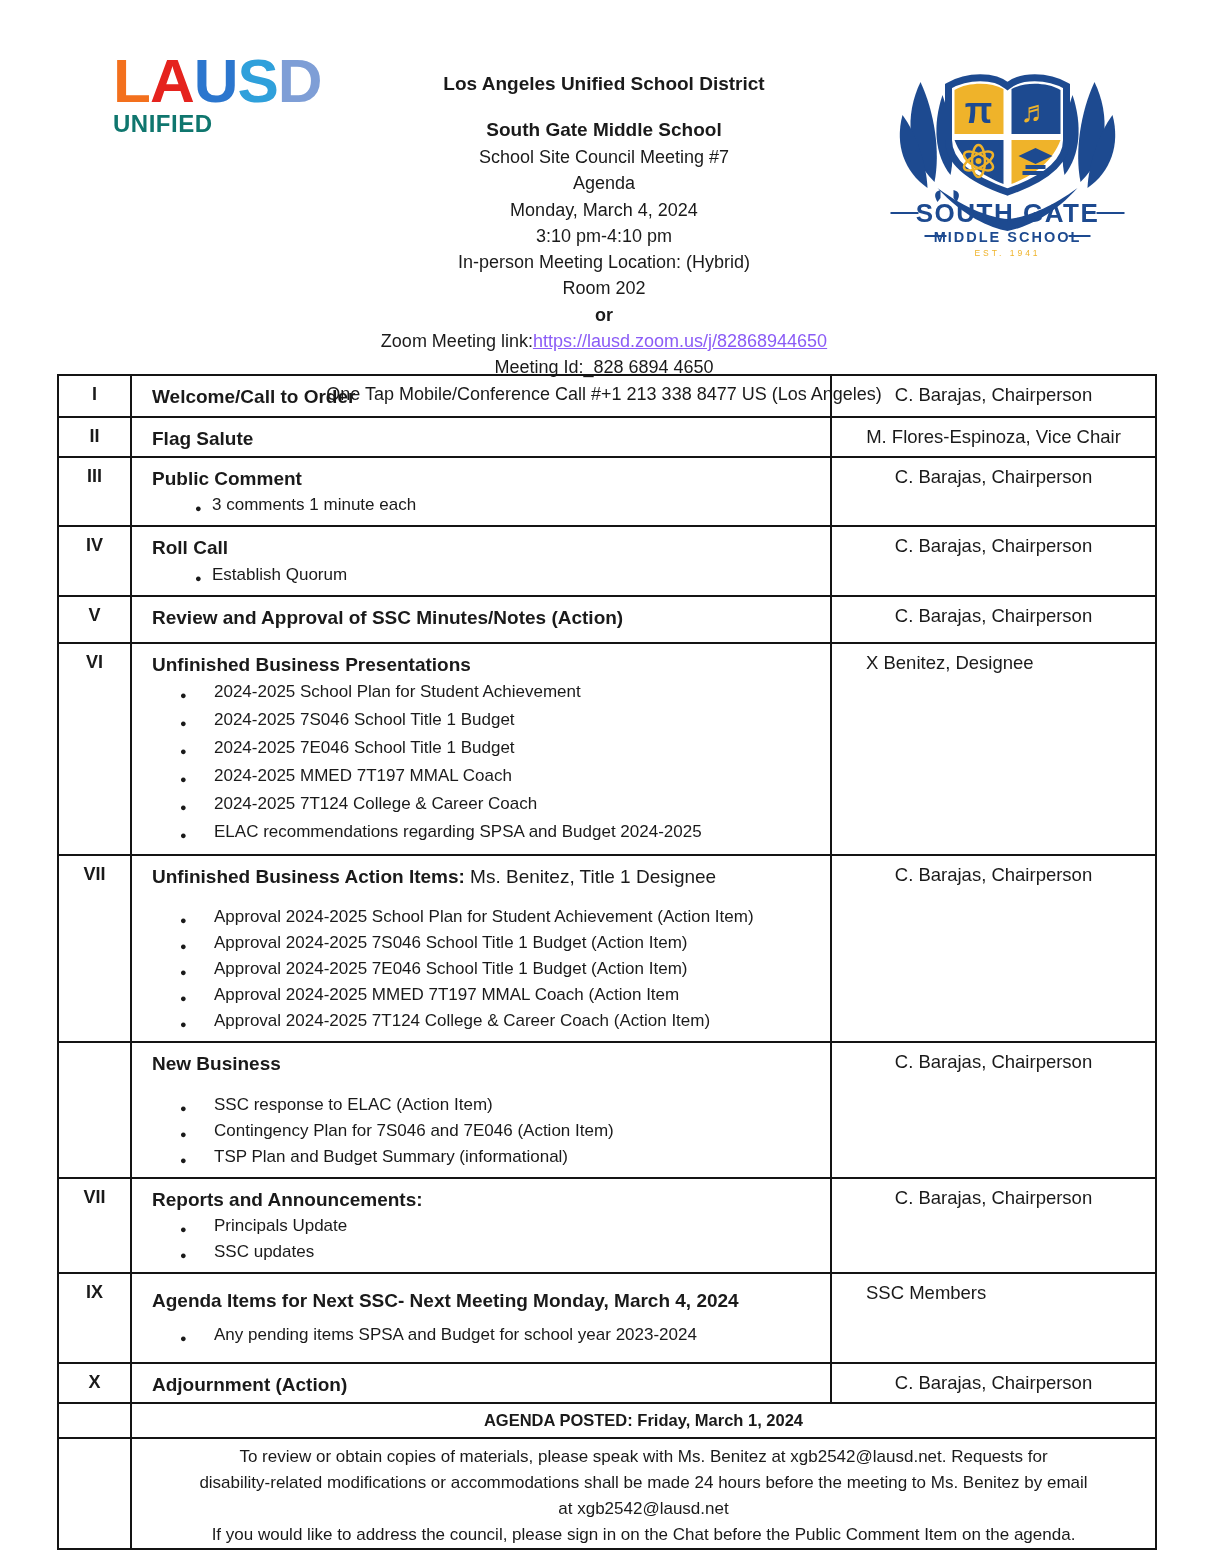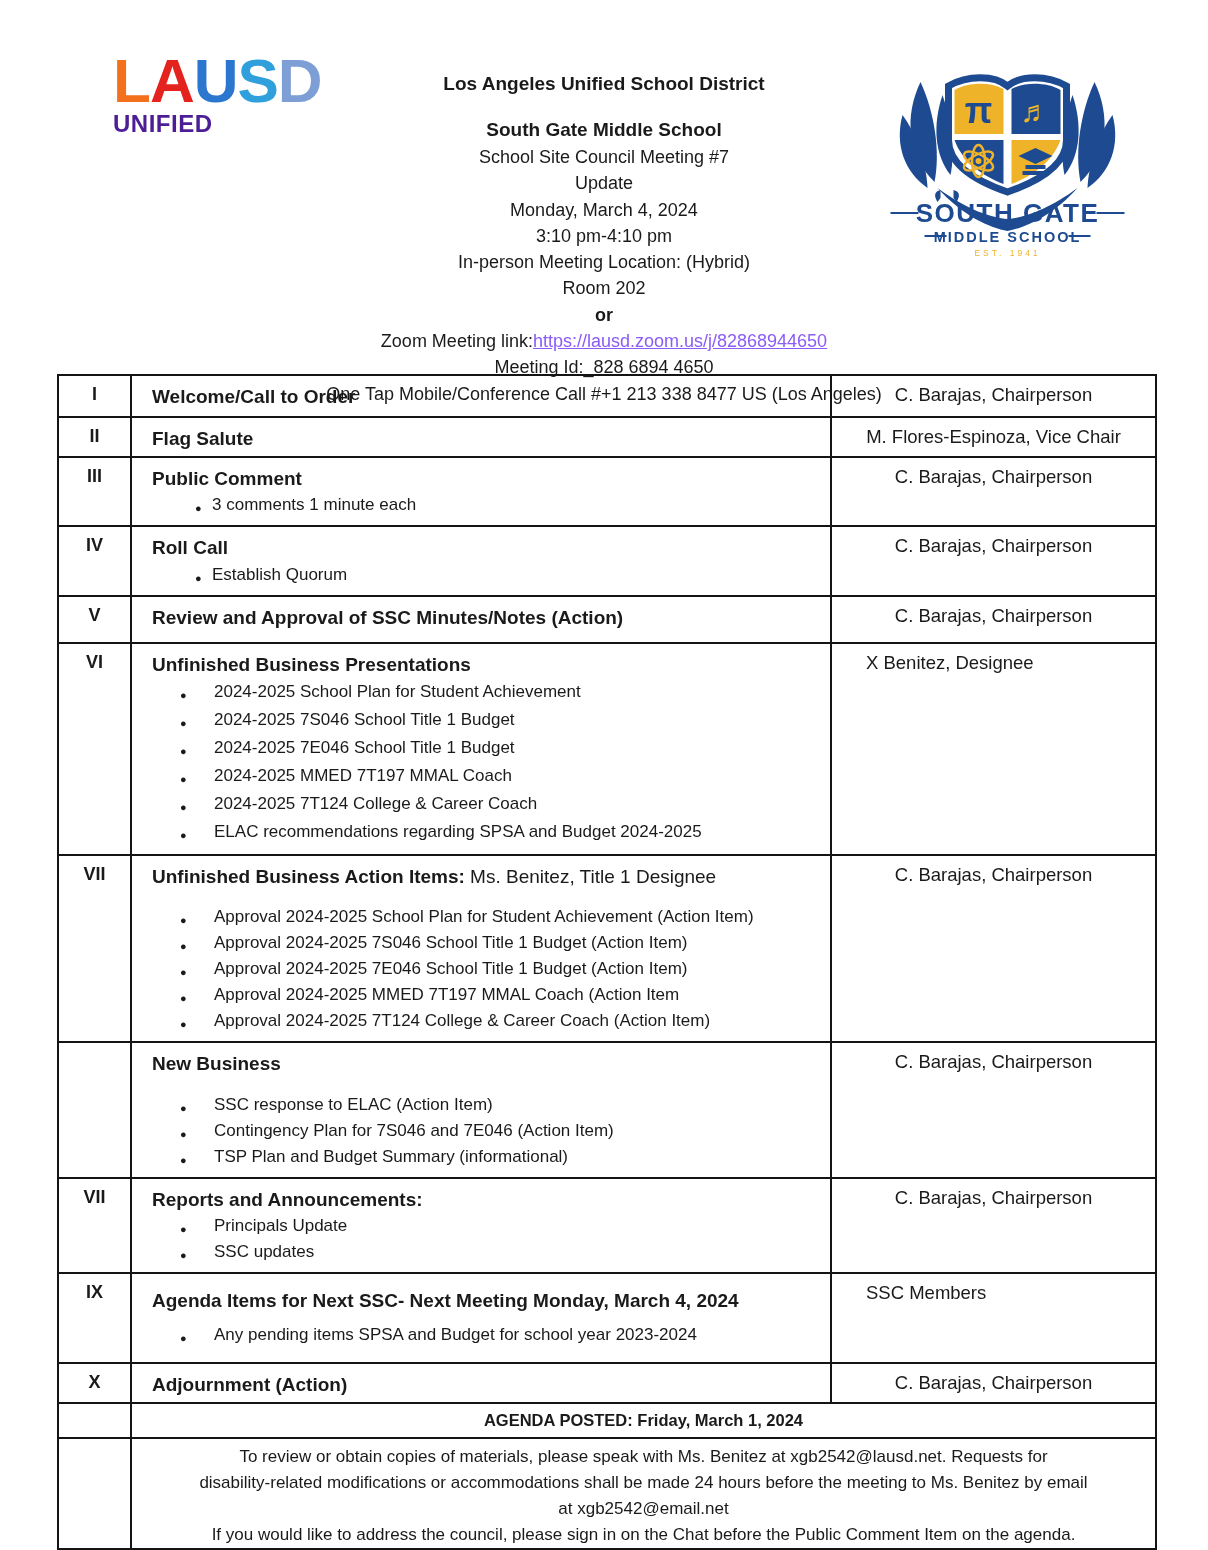--- a/index.html
+++ b/index.html
@@ -6,21 +6,21 @@
   body{
     width:1208px;height:1550px;position:relative;background:#ffffff;
     font-family:"Liberation Sans","DejaVu Sans",sans-serif;color:#1a1a1a;
     -webkit-font-smoothing:antialiased;
   }
   
   .lausd-logo{position:absolute;top:52px;left:113px;line-height:1;}
   .lausd-word{font-size:62px;font-weight:800;letter-spacing:-1px;line-height:0.95;}
   .lausd-word span{display:inline-block;}
   .c0{color:#F3701D;} .c1{color:#E5231E;} .c2{color:#2B76CE;} .c3{color:#2FA0DB;} .c4{color:#7E9ED6;}
-  .unified{font-size:24px;font-weight:800;color:#4c1d95;letter-spacing:0.5px;margin-top:1px;}
+  .unified{font-size:24px;font-weight:800;color:#0f766e;letter-spacing:0.5px;margin-top:1px;}
 
   .center-block{
     position:absolute;top:52px;left:0;right:0;text-align:center;
     font-size:18px;line-height:26.3px;color:#1a1a1a;
   }
   .hb{font-size:19px;font-weight:bold;line-height:29px;margin-top:17px;}
   .orb{font-weight:bold;}
   .zlink{color:#8b5cf6;text-decoration:underline;}
 
   .crest{position:absolute;top:60px;left:880px;width:255px;height:200px;}
@@ -67,21 +67,21 @@
 
 <div class="lausd-logo">
   <div class="lausd-word"><span class="c0">L</span><span class="c1">A</span><span class="c2">U</span><span class="c3">S</span><span class="c4">D</span></div>
   <div class="unified">UNIFIED</div>
 </div>
 
 <div class="center-block">
   <div class="hb">Los Angeles Unified School District</div>
   <div class="hb">South Gate Middle School</div>
   <div>School Site Council Meeting #7</div>
-  <div>Update</div>
+  <div>Agenda</div>
   <div>Monday, March 4, 2024</div>
   <div>3:10 pm-4:10 pm</div>
   <div>In-person Meeting Location: (Hybrid)</div>
   <div>Room 202</div>
   <div class="orb">or</div>
   <div><span>Zoom Meeting link:</span><a href="#" class="zlink">https://lausd.zoom.us/j/82868944650</a></div>
   <div>Meeting Id:_828 6894 4650</div>
   <div>One Tap Mobile/Conference Call #+1 213 338 8477 US (Los Angeles)</div>
 </div>
 
@@ -264,18 +264,18 @@
   <tr style="height:35px">
     <td class="num"></td>
     <td class="merged posted" colspan="2">AGENDA POSTED: Friday, March 1, 2024</td>
   </tr>
 
   <tr style="height:105px">
     <td class="num"></td>
     <td class="merged footer" colspan="2">
       <div>To review or obtain copies of materials, please speak with  Ms. Benitez at xgb2542@lausd.net. Requests for</div>
       <div>disability-related modifications or accommodations shall be made 24 hours before the meeting to Ms. Benitez by email</div>
-      <div>at xgb2542@email.net</div>
+      <div>at xgb2542@lausd.net</div>
       <div>If you would like to address the council, please sign in on the Chat before the Public Comment Item on the agenda.</div>
     </td>
   </tr>
 </tbody>
   </table>
 
 </body></html>

